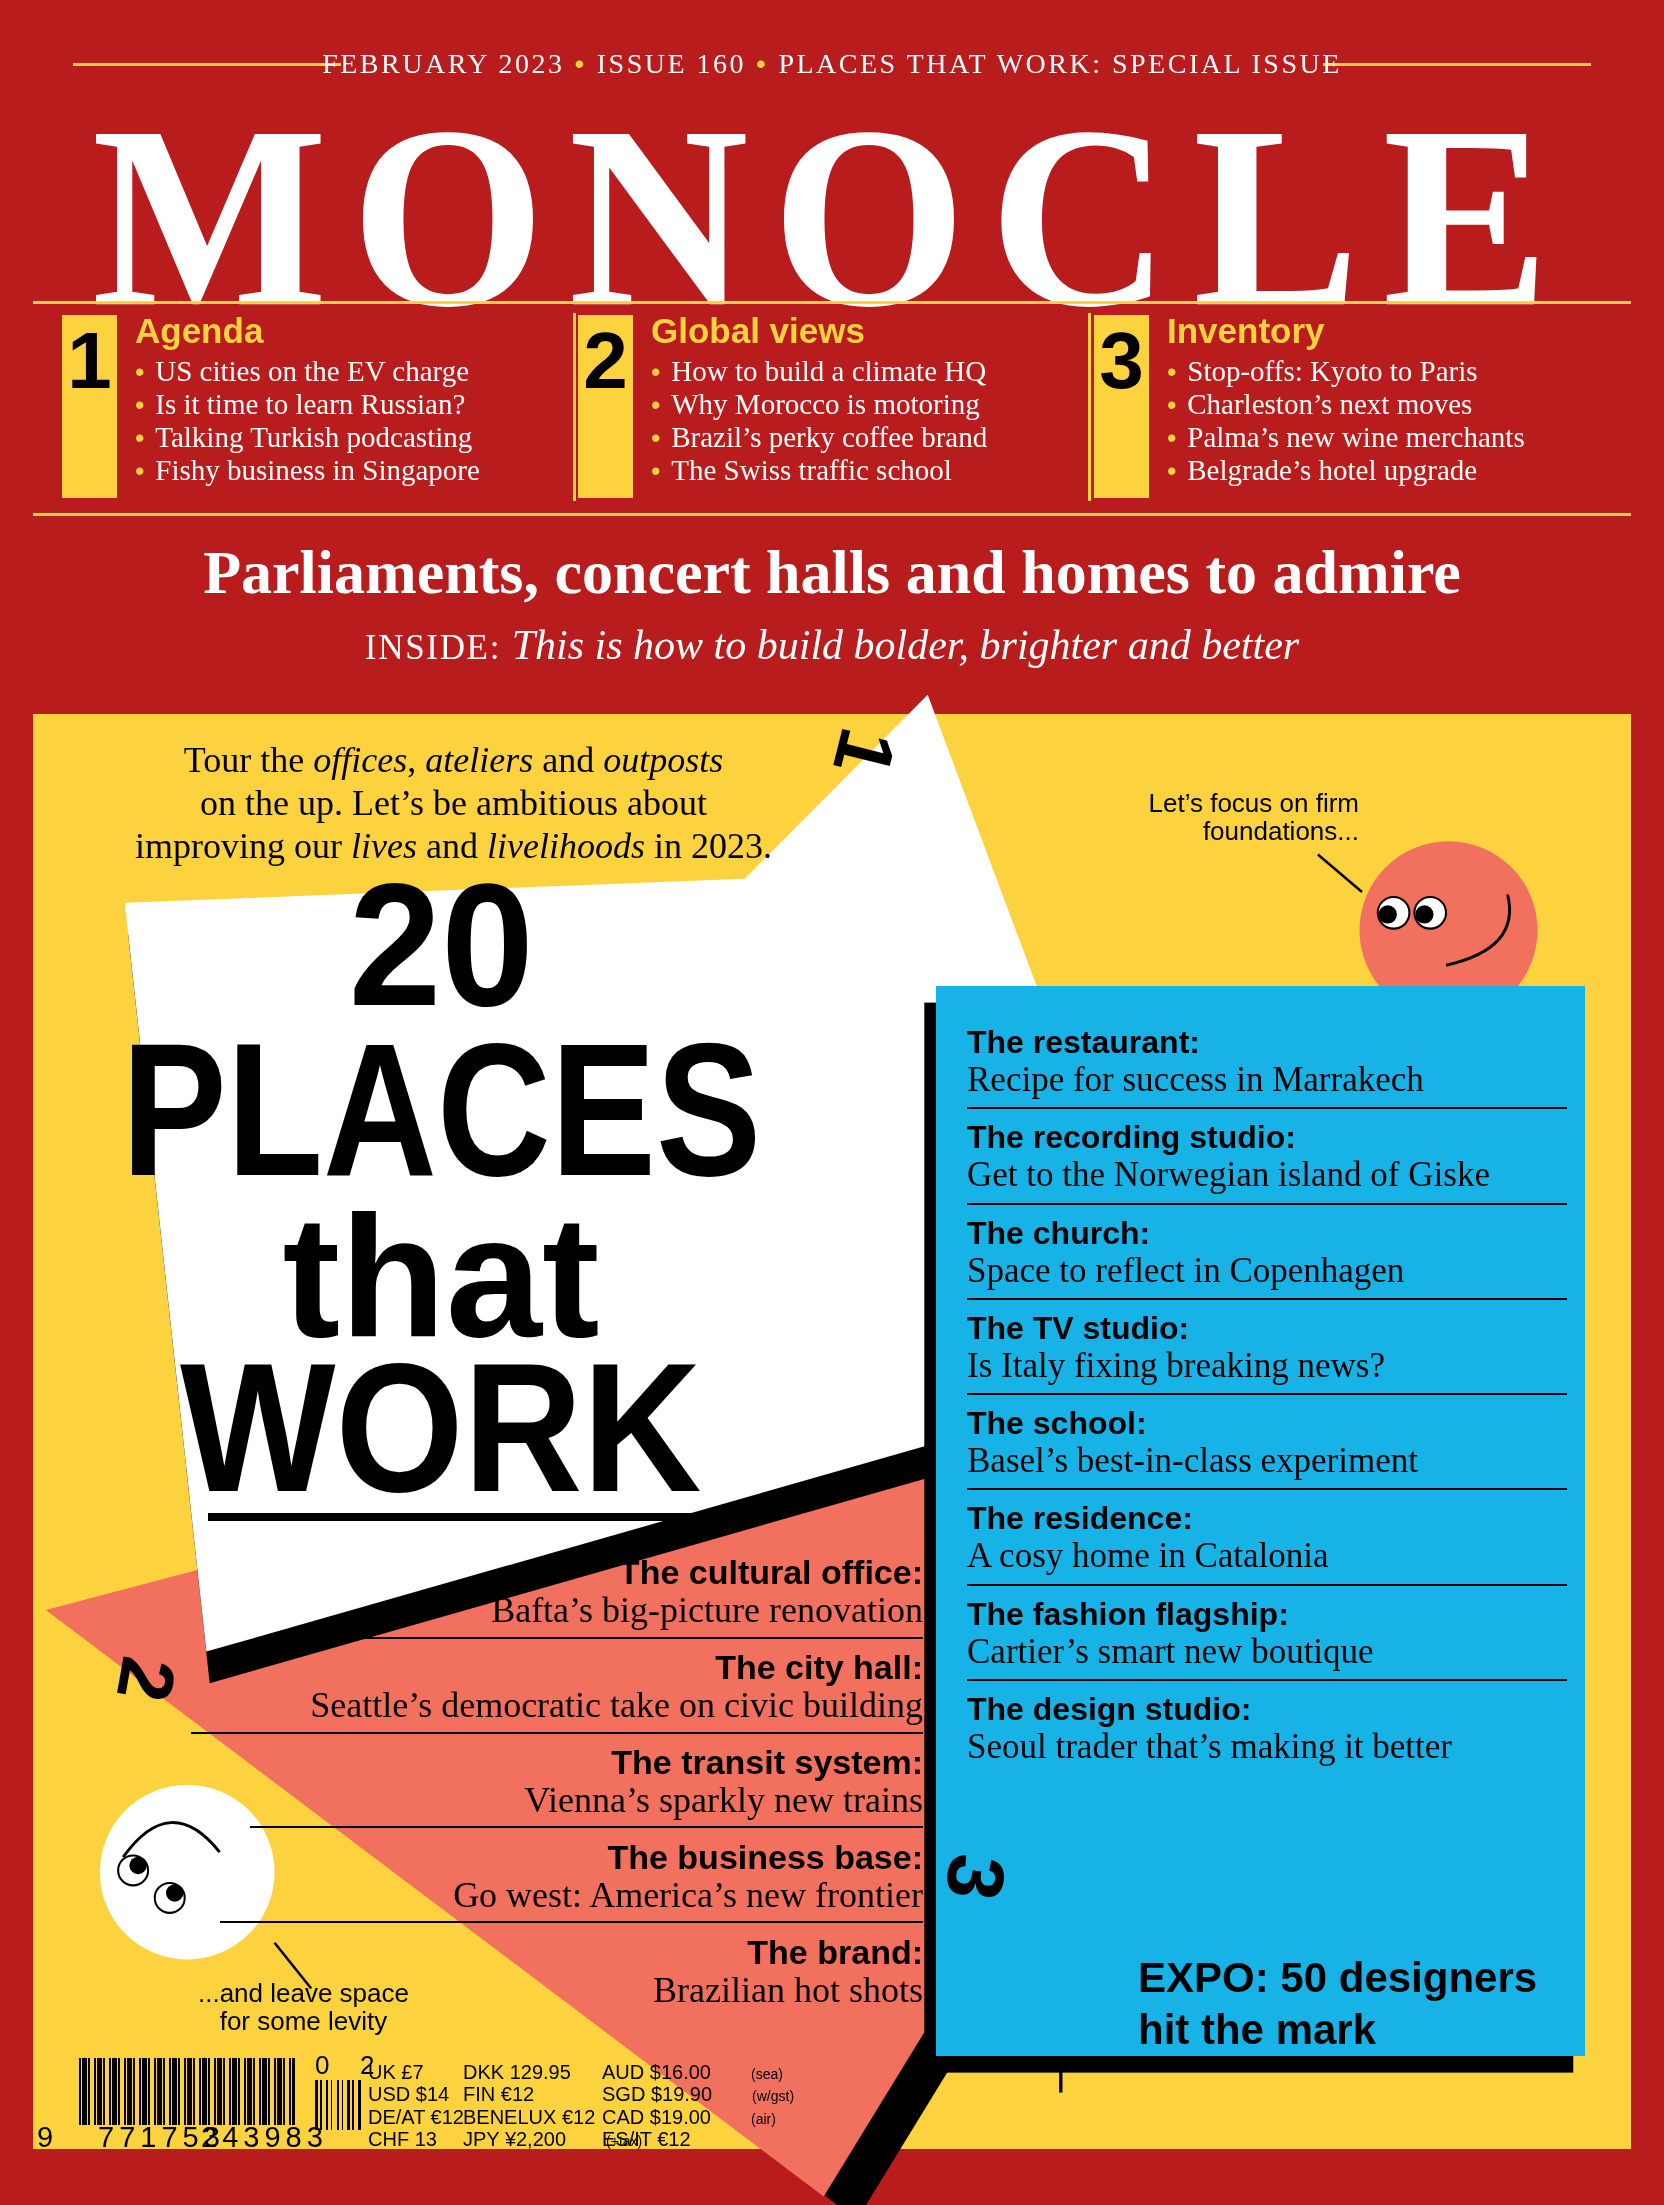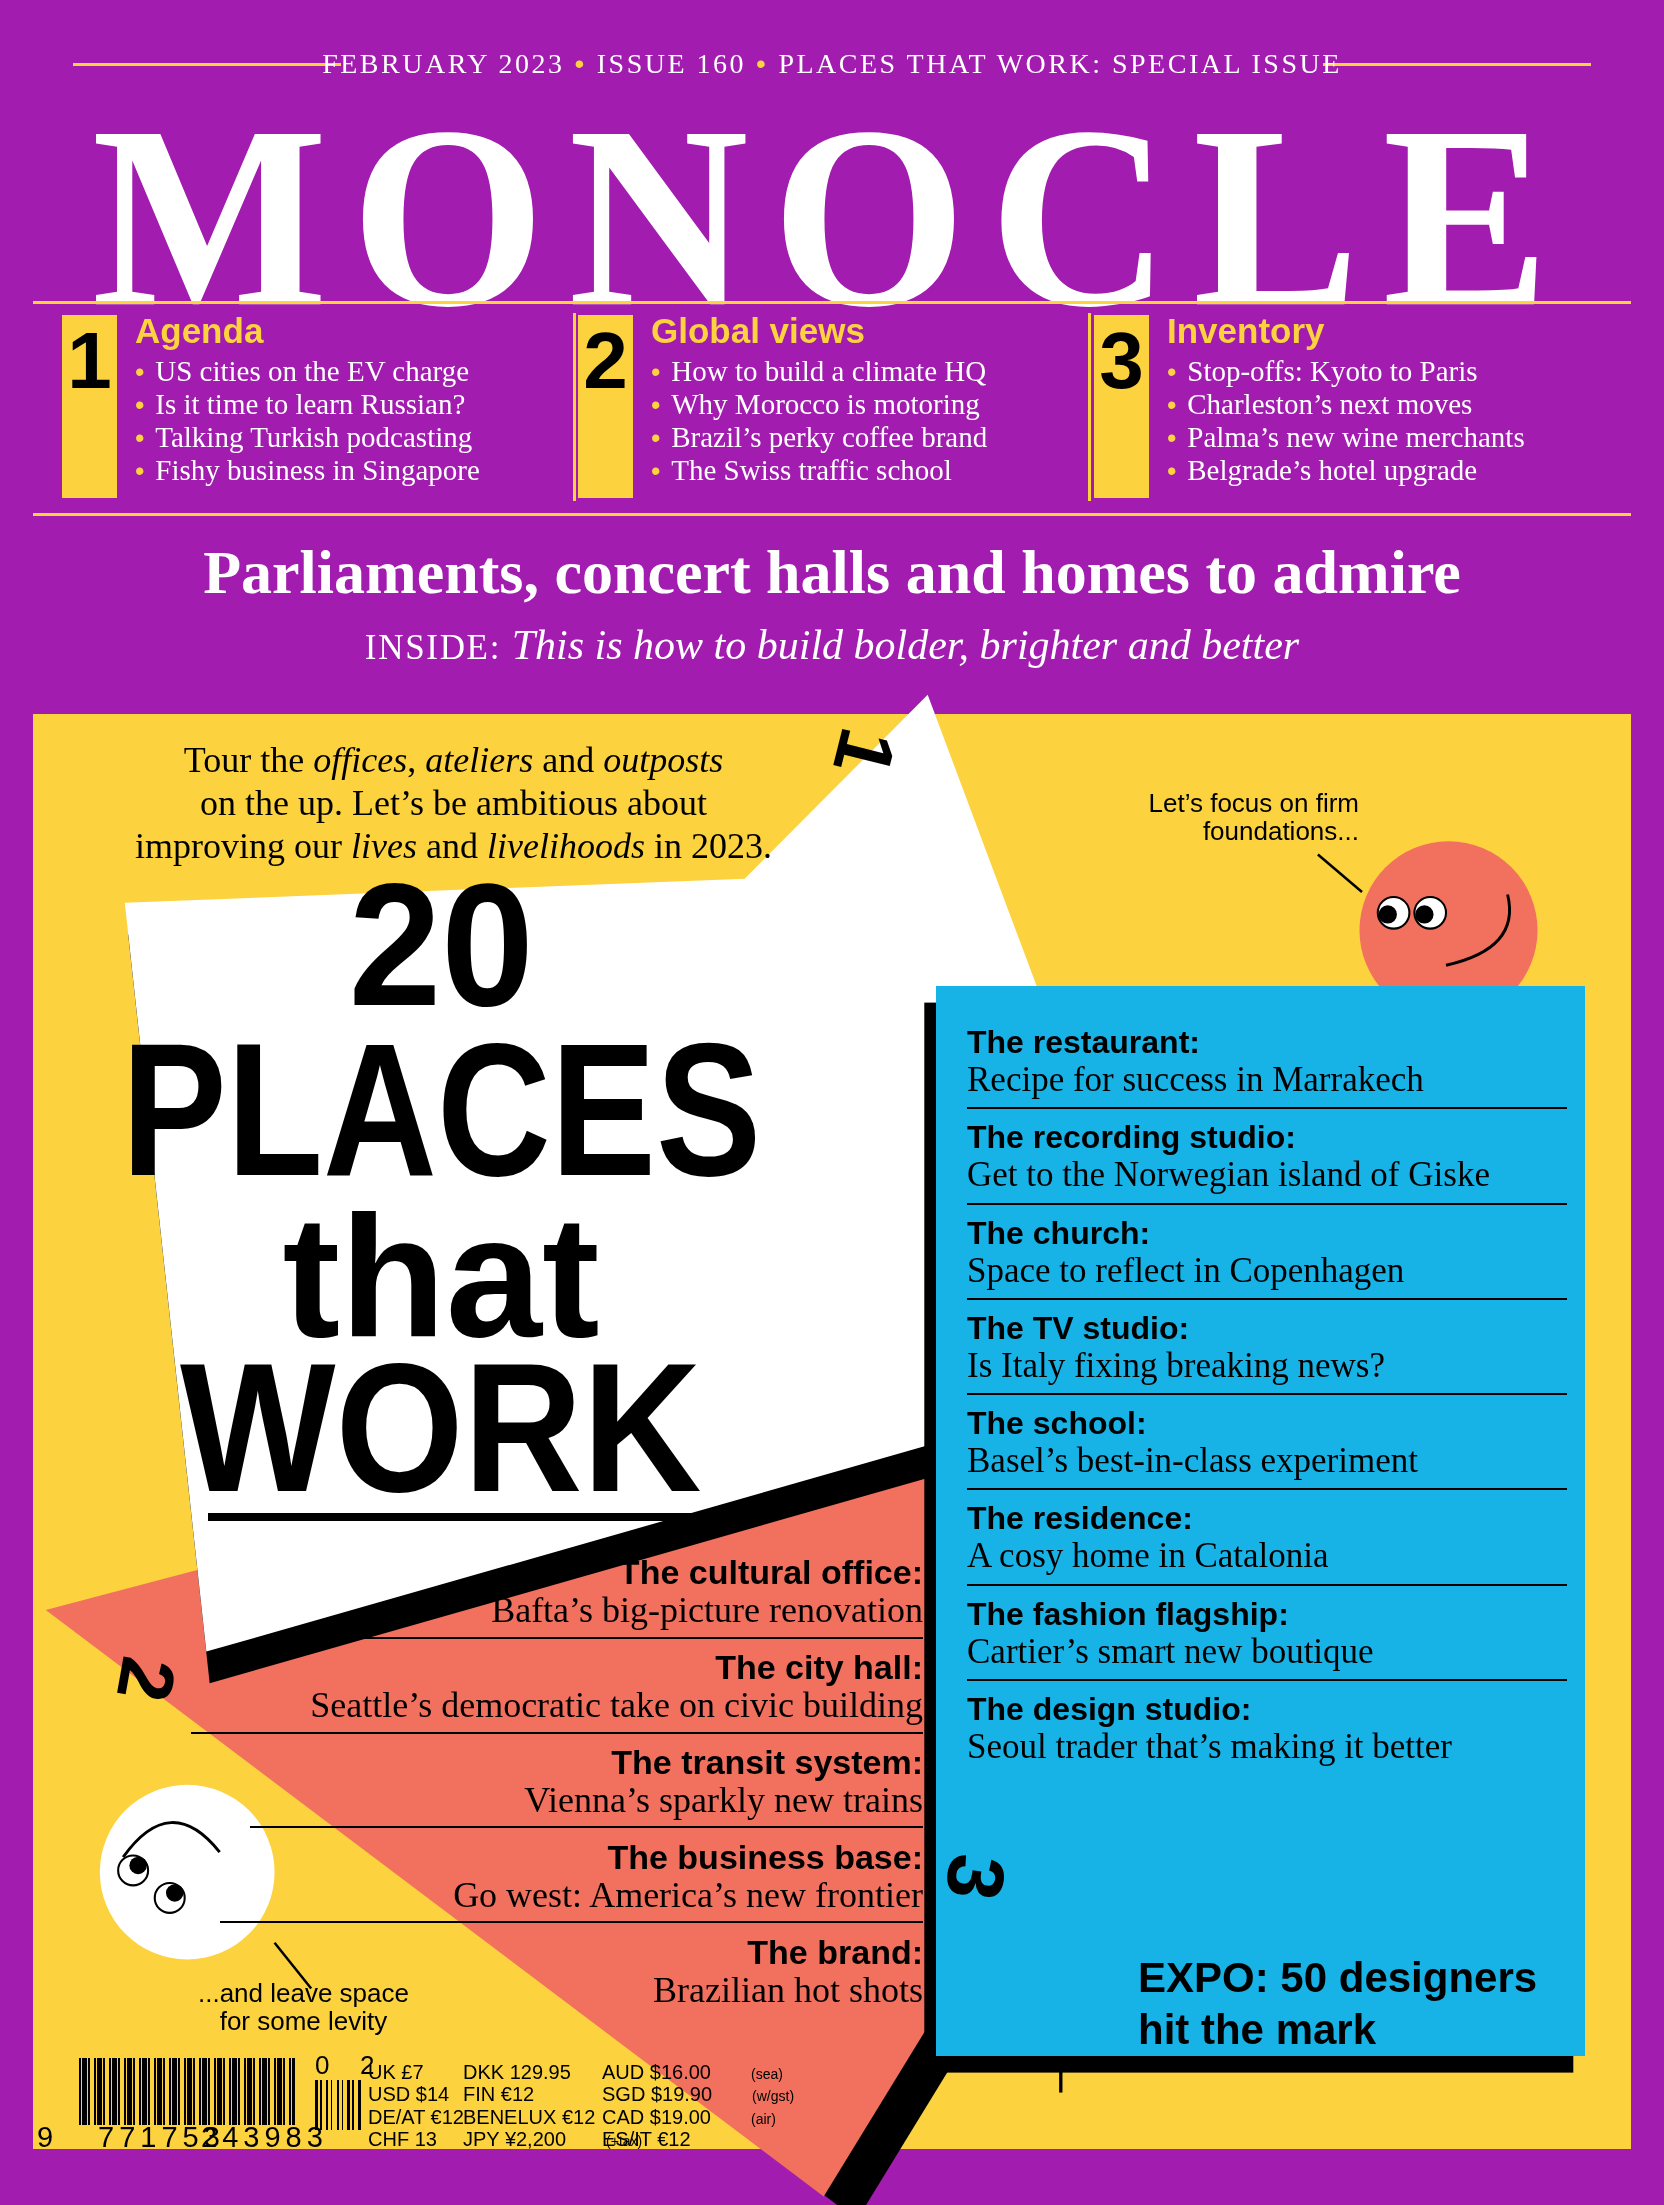--- a/index.html
+++ b/index.html
@@ -1,19 +1,19 @@
 <!DOCTYPE html>
 <html style="font-size:13.3px"><head>
 <meta charset="utf-8">
 <style>
   :root{
     --yellow:#FCD23E; --coral:#F1705E; --blue:#17B3E7; --white:#ffffff; --black:#000000;
   }
   html,body{margin:0;padding:0;background:#000;}
-  #page{position:relative;width:1664px;height:2205px;background:#a21caf;overflow:hidden;
+  #page{position:relative;width:1664px;height:2205px;background:#b91c1c;overflow:hidden;
         font-family:"Liberation Sans",sans-serif;-webkit-font-smoothing:antialiased;}
 
   
   .dateline{position:absolute;top:48px;left:0;right:0;text-align:center;color:#fff;
     font-family:"Liberation Serif",serif;font-size:28px;letter-spacing:2.5px;white-space:nowrap;}
   .dateline .dot{color:var(--yellow);padding:0 10px;font-family:"Liberation Sans",sans-serif;}
   .dl-rule{position:absolute;top:63px;height:2.5px;background:var(--yellow);}
   .dl-rule.left{left:73px;width:268px;}
   .dl-rule.right{right:73px;width:268px;}
 

